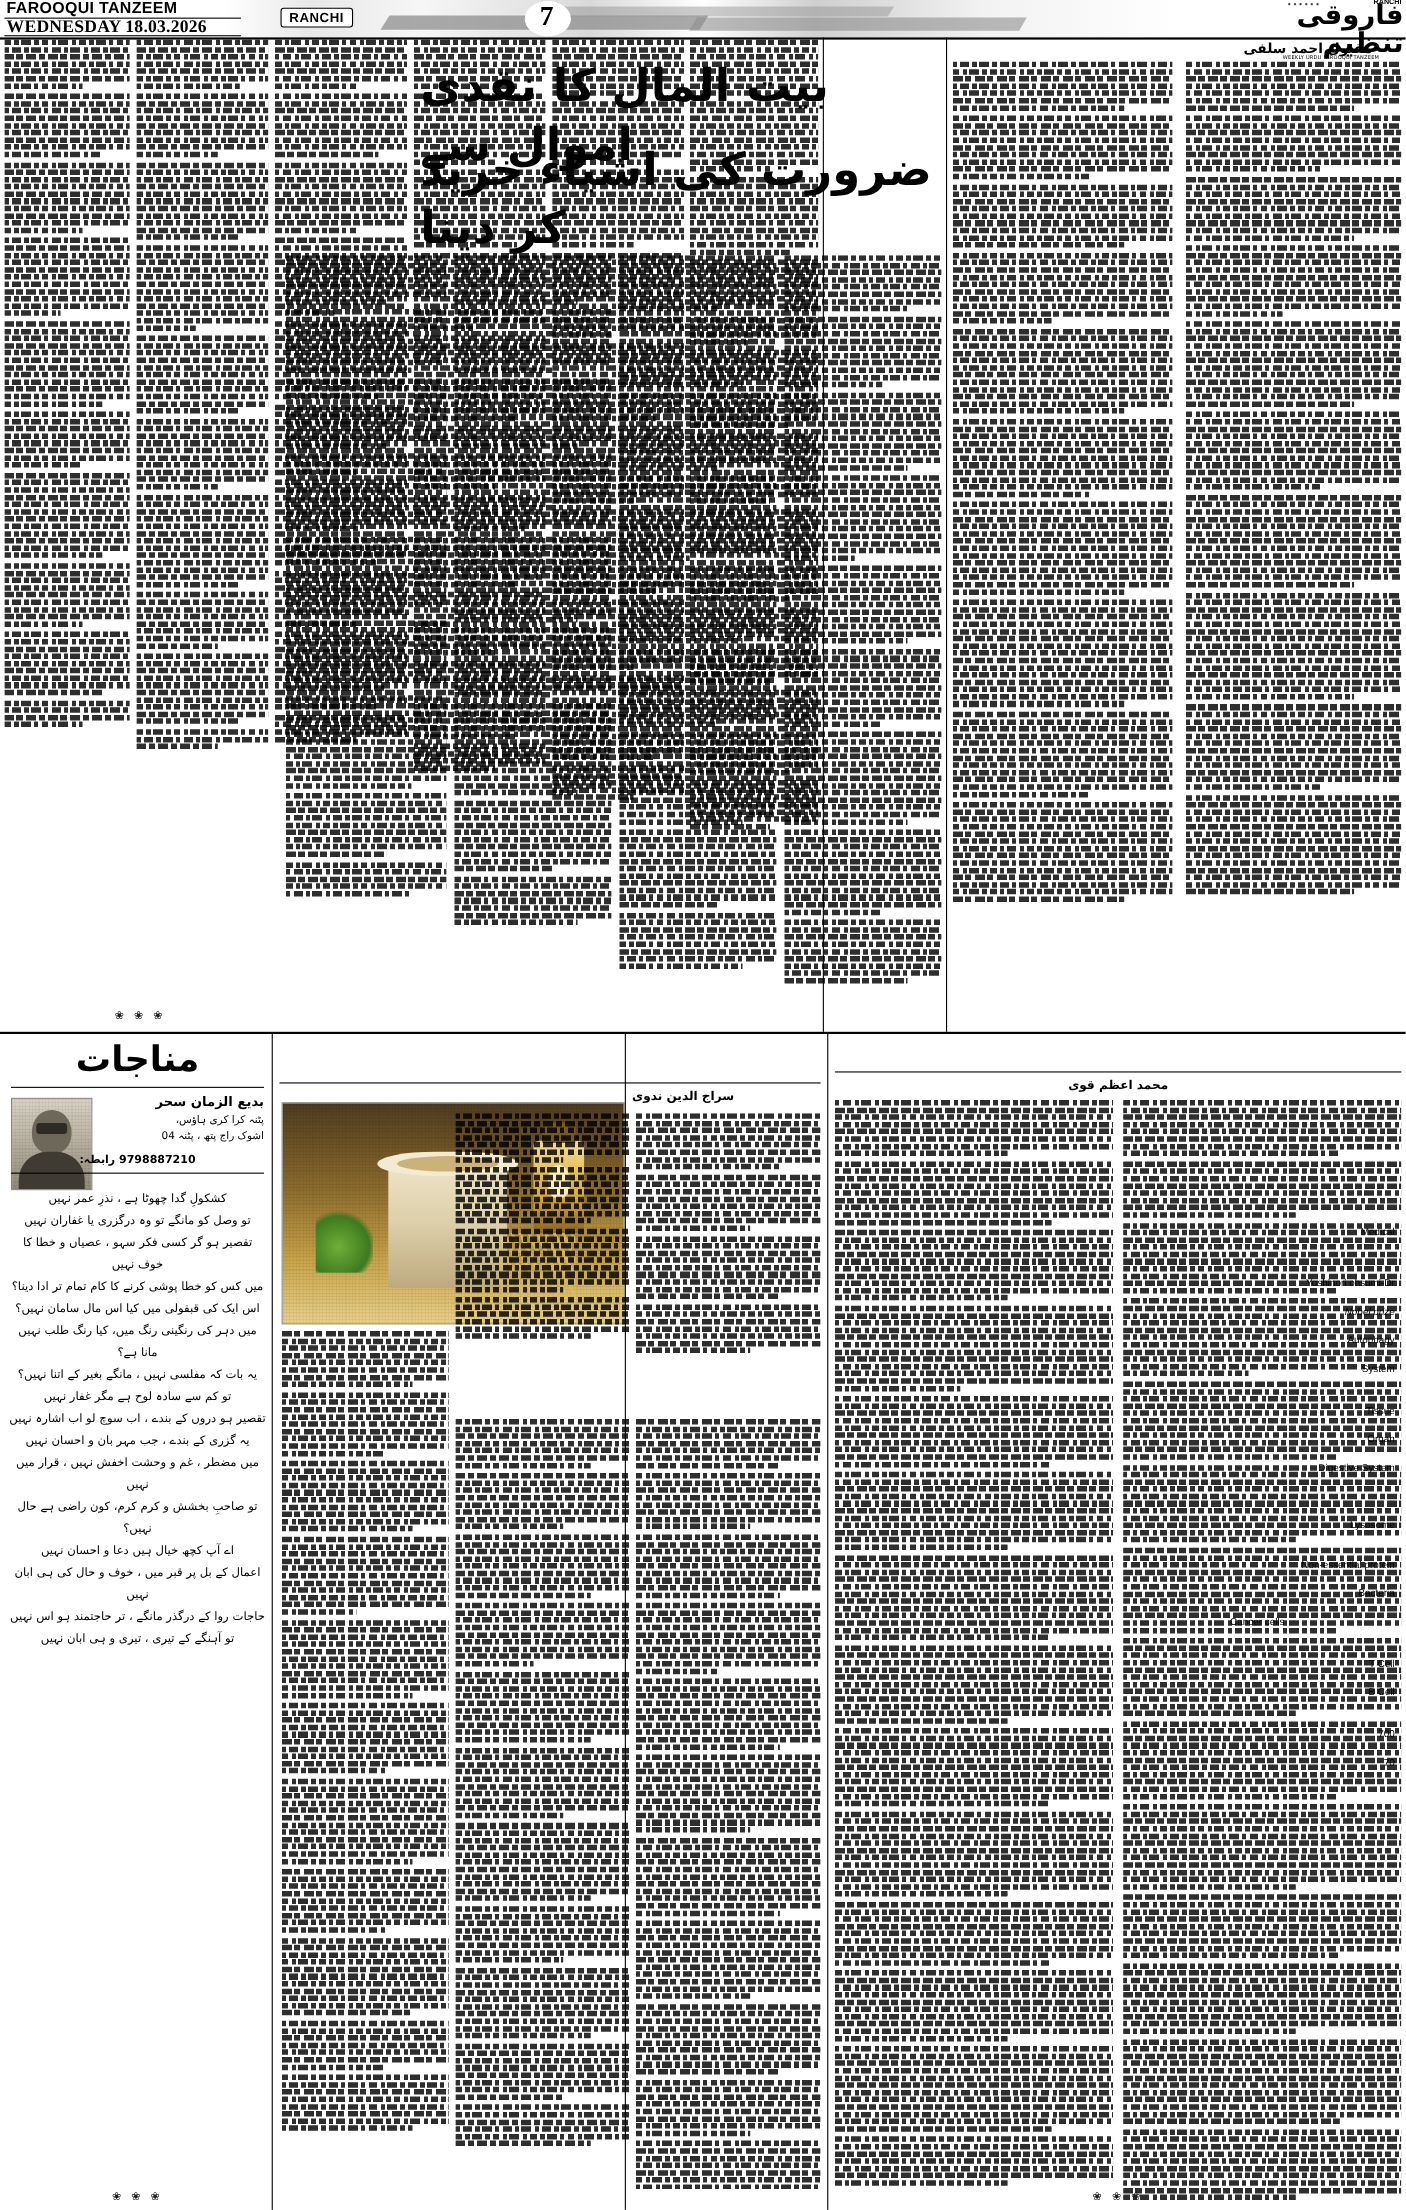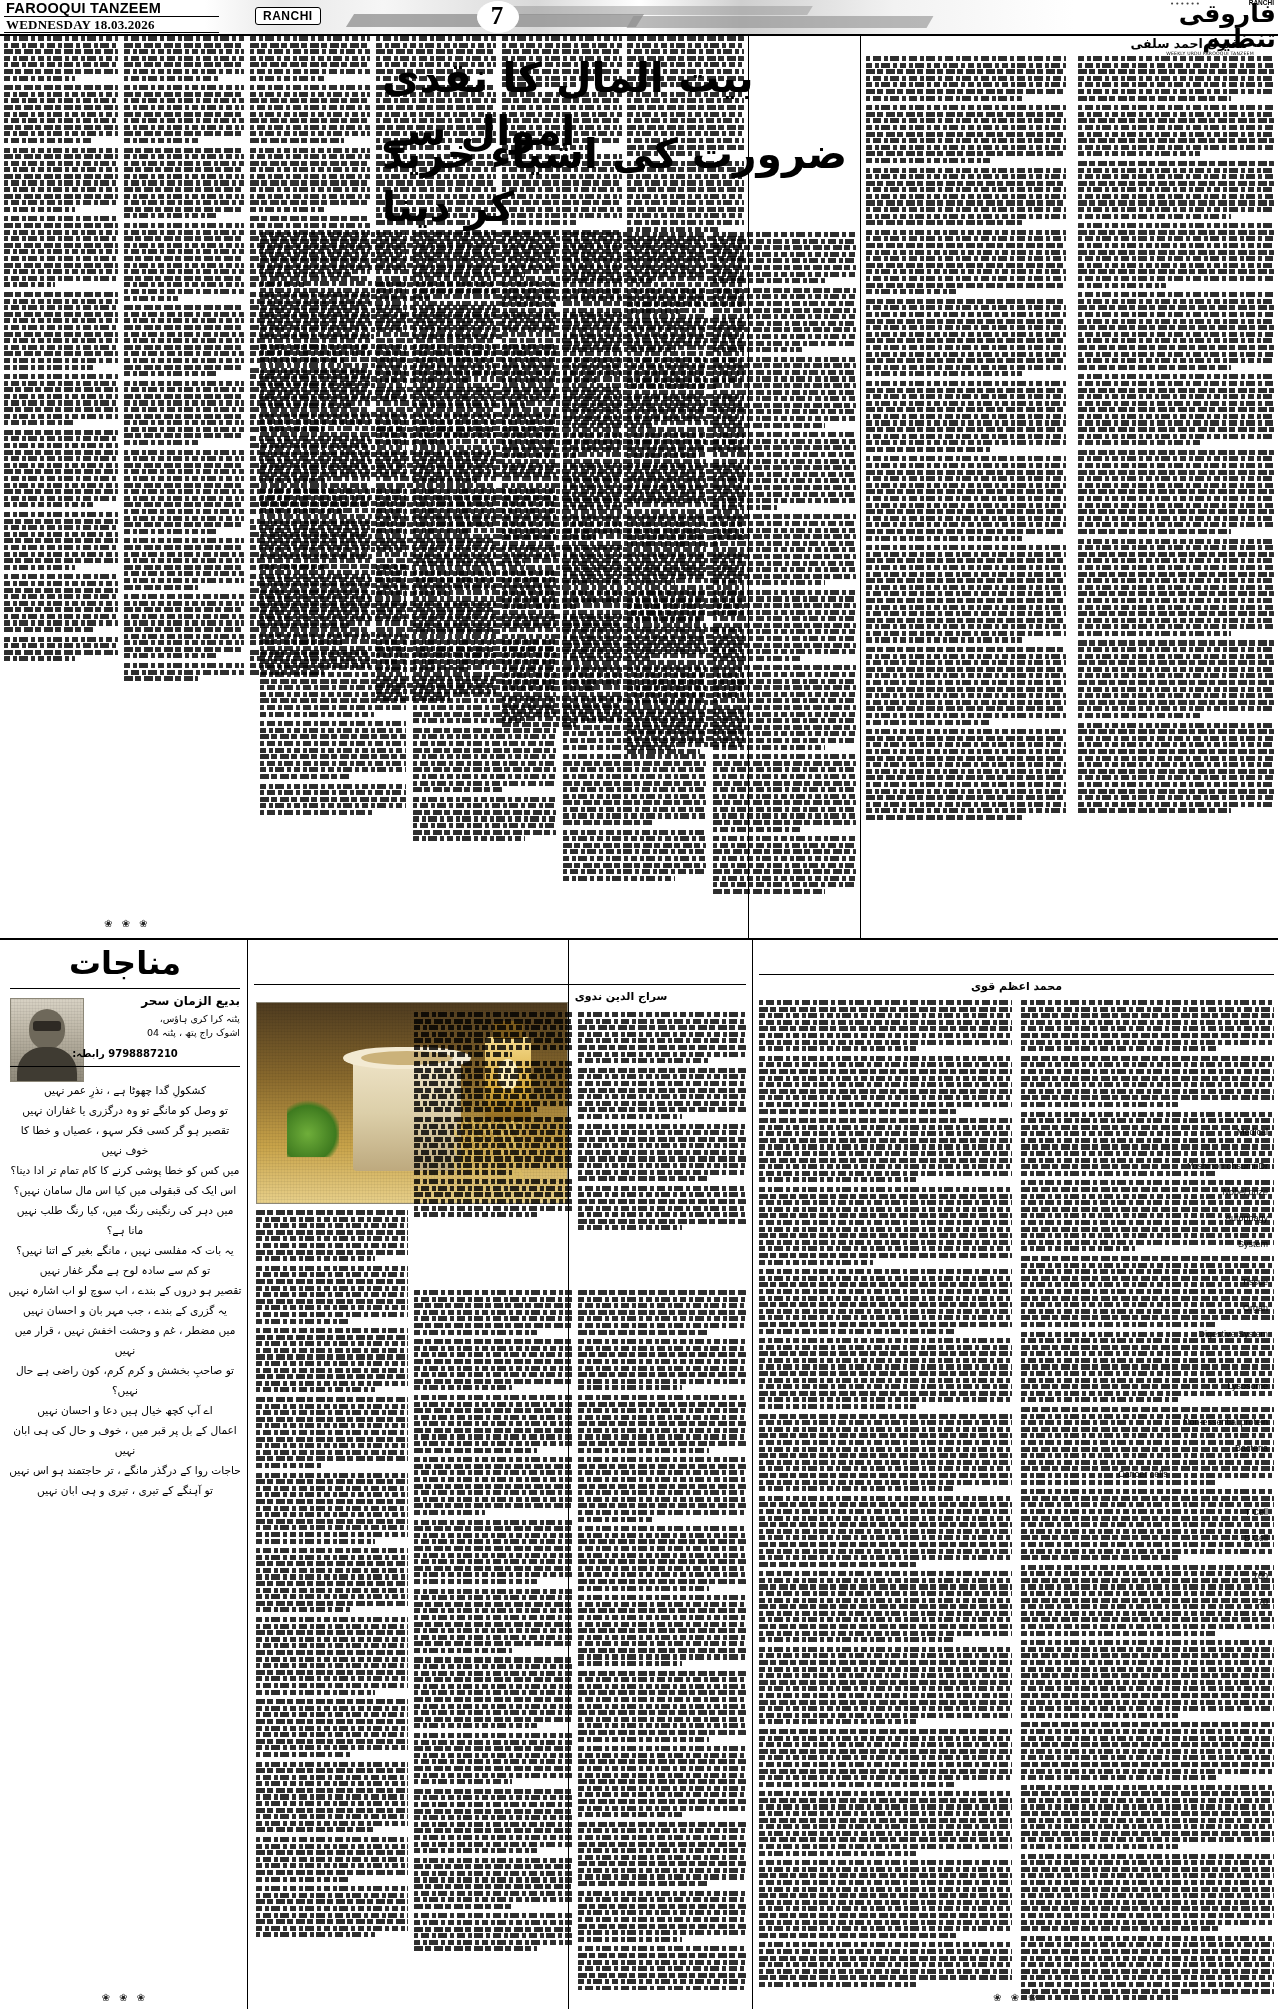--- a/index.html
+++ b/index.html
@@ -9,21 +9,21 @@
     color:#000;overflow:hidden;position:relative;
   }
   .page{width:1278px;height:2009px;position:relative;box-sizing:border-box;padding:0;}
 
   
   .masthead{height:34px;position:relative;border-bottom:2px solid #000;
     background:linear-gradient(90deg,#ffffff 0%,#ffffff 16%,#e8e8e8 22%,#f6f6f6 30%,#d9d9d9 42%,#ffffff 50%,#cfcfcf 58%,#f2f2f2 70%,#ffffff 84%,#ffffff 100%);}
   .mh-left{position:absolute;left:4px;top:1px;width:215px;}
   .mh-title{font-family:"Liberation Sans",sans-serif;font-weight:bold;font-size:14.5px;
     letter-spacing:.3px;line-height:15px;border-bottom:1.6px solid #000;display:block;padding-left:2px;}
-  .mh-date{font-family:"Liberation Serif",serif;font-weight:bold;font-size:13px;line-height:15px;
+  .mh-date{font-family:"Liberation Serif",serif;font-weight:bold;font-size:16px;line-height:15px;
     letter-spacing:.2px;padding-left:2px;display:block;border-bottom:1.6px solid #000;}
   .mh-city{position:absolute;left:255px;top:7px;border:1.4px solid #000;border-radius:3px;
     padding:1px 7px 1px 7px;font-family:"Liberation Sans",sans-serif;font-weight:bold;font-size:12px;
     background:#fff;letter-spacing:.5px;}
   .mh-swoosh{position:absolute;left:330px;top:2px;width:620px;height:30px;overflow:hidden;}
   .mh-swoosh i{position:absolute;background:#8e8e8e;display:block;}
   .mh-sw1{left:20px;top:12px;width:290px;height:13px;transform:skewX(-32deg);opacity:.75;}
   .mh-sw2{left:150px;top:4px;width:330px;height:9px;transform:skewX(-32deg);opacity:.45;}
   .mh-sw3{left:300px;top:14px;width:300px;height:12px;transform:skewX(-30deg);opacity:.6;}
   .mh-pageno{position:absolute;left:474px;top:-1px;width:46px;height:34px;line-height:34px;
@@ -1755,21 +1755,21 @@
         <div class="para-gap"></div>
         <div class="line"></div>
           <div class="line l2"></div>
           <div class="line l3"></div>
           <div class="line"></div>
         <div class="line l2"></div>
           <div class="line l3"></div>
           <div class="line short"></div>
       </div>
 
-      <div style="position:absolute;right:10px;top:180px;width:250px;text-align:right;">
+      <div style="position:absolute;right:10px;top:168px;width:250px;text-align:right;">
         <span class="latin">Medical</span>
       </div>
       <div style="position:absolute;right:10px;top:214px;width:250px;text-align:right;">
         <span class="latin">Yoshinori ohsumi-Dr</span>
       </div>
       <div style="position:absolute;right:10px;top:240px;width:250px;text-align:right;font-style:italic;">
         <span class="latin">Nobel prize</span>
       </div>
       <div style="position:absolute;right:10px;top:266px;width:250px;text-align:right;">
         <span class="latin">Autophagy</span>

